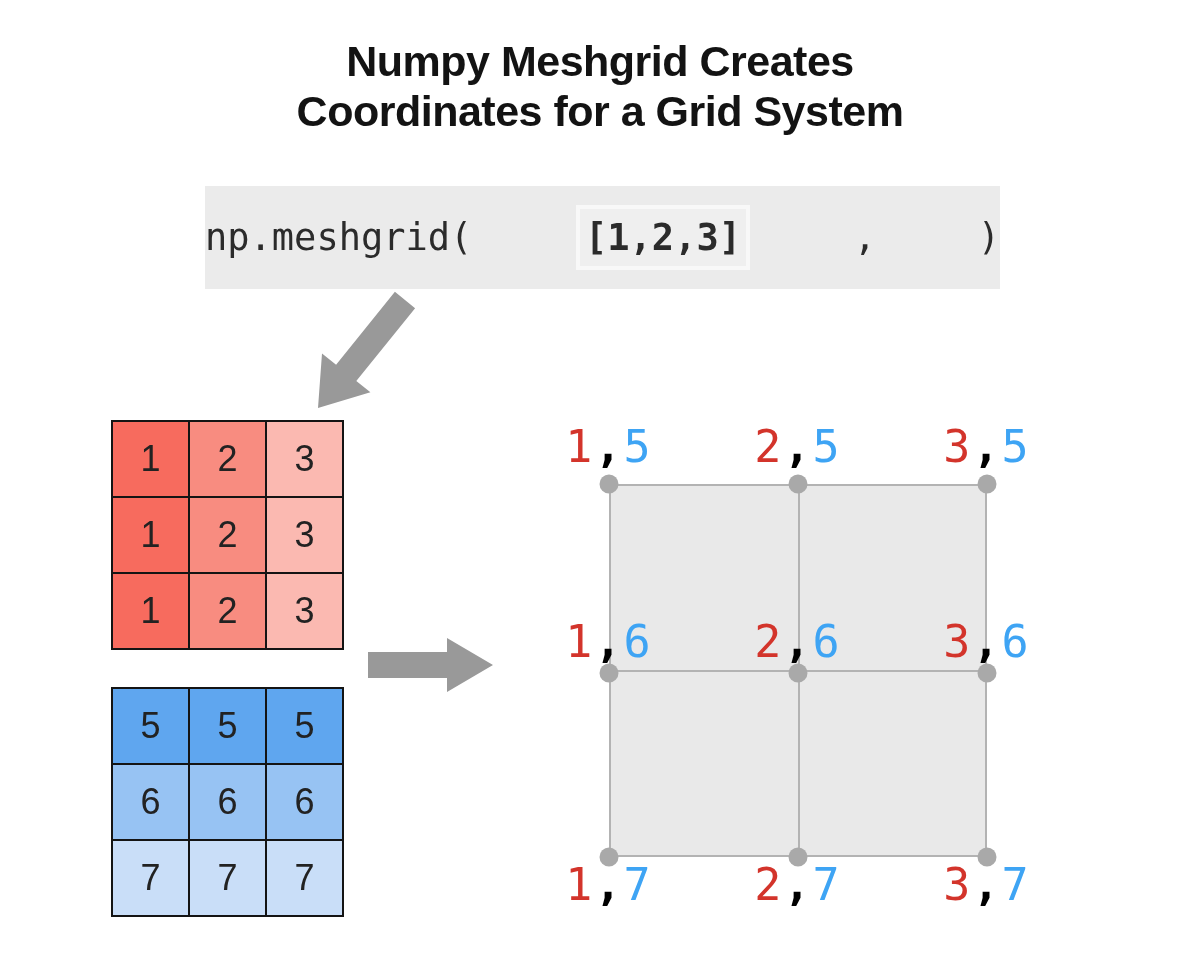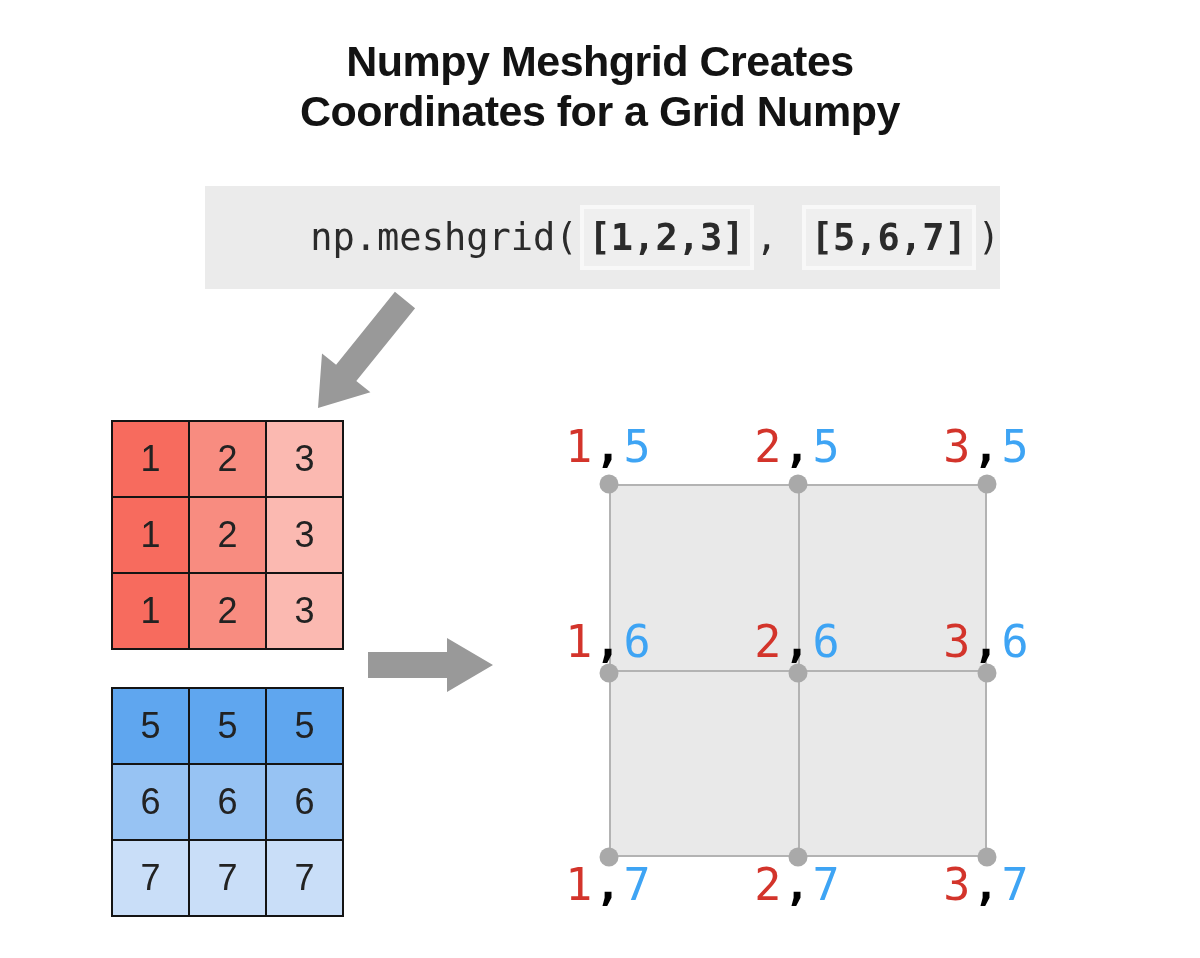--- a/index.html
+++ b/index.html
@@ -10,21 +10,21 @@
   
   .title{
     position:absolute;top:36px;left:0;width:1200px;text-align:center;
     font-size:43px;font-weight:700;line-height:1.17;letter-spacing:-0.5px;
     color:var(--title-text);
   }
   
   .code-block{
     position:absolute;left:205px;top:186px;width:795px;height:103px;
     background:var(--code-bg);
-    display:flex;align-items:center;justify-content:flex-end;
+    display:flex;align-items:center;justify-content:space-between;
     font-family:"DejaVu Sans Mono","Liberation Mono",monospace;
     font-size:37px;color:var(--code-text);white-space:pre;
   }
   .code-box{
     display:inline-block;border:4px solid var(--code-box-border);
     background:var(--code-box-bg);padding:7px 5px;margin:0 2px;font-weight:bold;
   }
   .code-box.second{margin-left:24px;}
   
   .arrow-svg{position:absolute;}
@@ -72,25 +72,25 @@
   .coord-comma{color:var(--label-comma);font-weight:700;}
   .coord-y{color:var(--label-y);}
 </style>
 </head>
 <body>
 
 <div class="canvas">
 
   <div class="title">
     <div>Numpy Meshgrid Creates</div>
-    <div>Coordinates for a Grid Numpy</div>
+    <div>Coordinates for a Grid System</div>
   </div>
 
   <div class="code-block">
-    <span>np.meshgrid(</span><span class="code-box">[1,2,3]</span><span>,</span><span class="code-box second">[5,6,7]</span><span>)</span>
+    <span>np.meshgrid(</span><span class="code-box">[1,2,3]</span><span>,</span><span>)</span>
   </div>
 
   <svg class="arrow-svg arrow-dl" width="160" height="140" viewBox="0 0 160 140">
     <polygon points="104.9,6.8 46.1,79.7 32.0,68.5 28,123 80.4,107.3 66.3,96.1 125.1,23.2" style="fill: rgb(153, 153, 153);"></polygon>
   </svg>
 
   <div class="matrix x-matrix">
     <div class="cell xc0">1</div>
     <div class="cell xc1">2</div>
     <div class="cell xc2">3</div>

